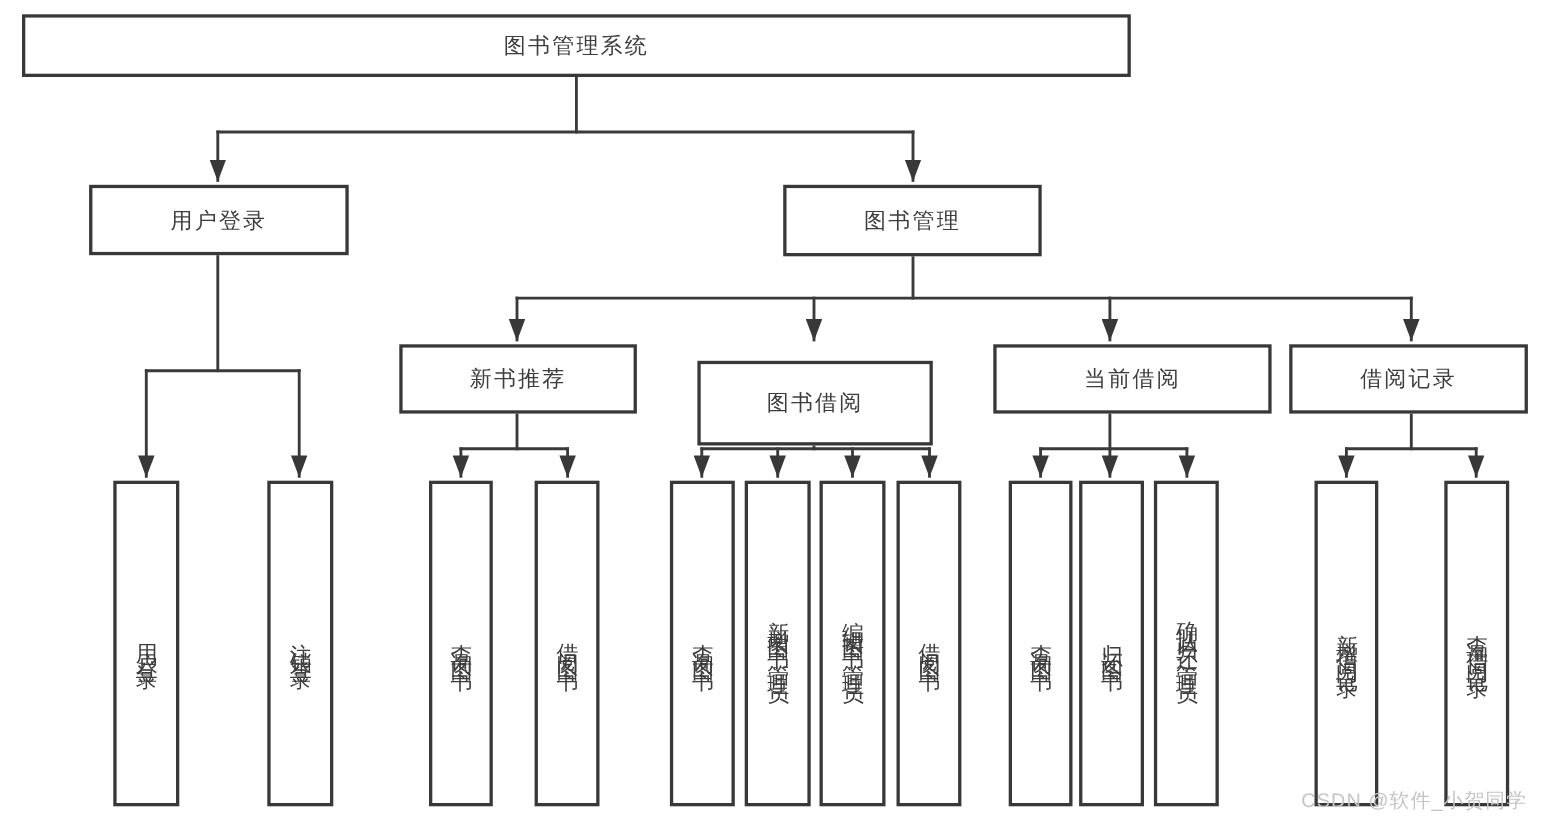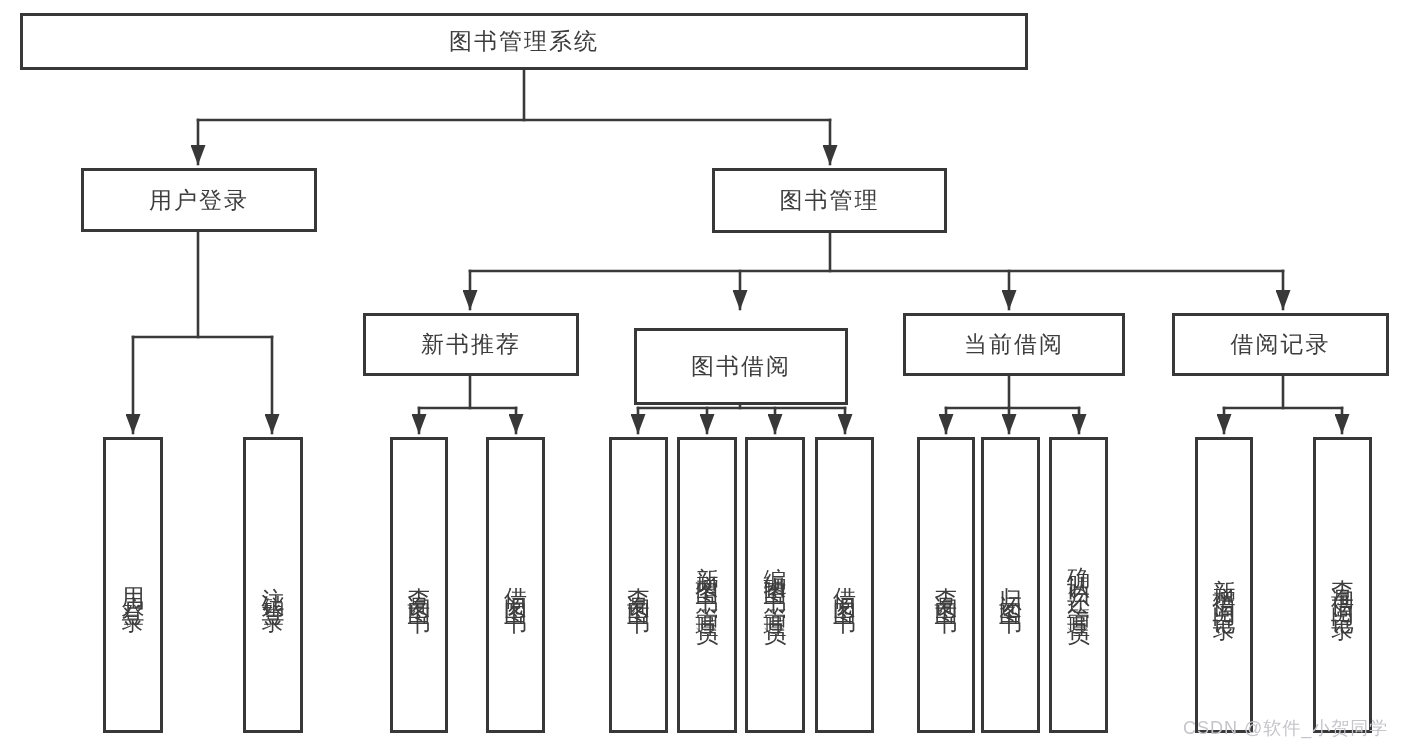--- a/index.html
+++ b/index.html
@@ -21,21 +21,21 @@
   }
   .box {
     position: absolute;
     box-sizing: border-box;
     background: #ffffff;
     border: 3px solid #383838;
     color: #3d3d3d;
     display: flex;
     align-items: center;
     justify-content: center;
-    font-size: 23px;
+    font-size: 20px;
     letter-spacing: 2px;
     white-space: nowrap;
     z-index: 2;
   }
   .vbox {
     writing-mode: vertical-rl;
     text-orientation: mixed;
     letter-spacing: 8px;
     line-height: 1;
     white-space: normal;
@@ -117,21 +117,21 @@
     </g>
   </svg>
 
   <div class="box" style="left:20px; top:13px; width:1008px; height:57px;">图书管理系统</div>
 
   <div class="box" style="left:81px; top:168px; width:236px; height:64px;">用户登录</div>
   <div class="box" style="left:363px; top:313px; width:216px; height:63px;">新书推荐</div>
 
   <div class="box" style="left:712px; top:168px; width:235px; height:65px;">图书管理</div>
   <div class="box" style="left:634px; top:328px; width:214px; height:77px;font-family:Liberation Mono, monospace;">图书借阅</div>
-  <div class="box" style="left:903px; top:313px; width:222px; height:63px;">当前借阅</div>
+  <div class="box" style="left:903px; top:313px; width:253px; height:63px;">当前借阅</div>
   <div class="box" style="left:1172px; top:313px; width:217px; height:63px;">借阅记录</div>
 
   <div class="box vbox" style="left:103px; top:437px; width:60px; height:296px;">用户登录</div>
   <div class="box vbox" style="left:243px; top:437px; width:60px; height:296px;">注销登录</div>
 
   <div class="box vbox" style="left:390px; top:437px; width:58px; height:296px;">查询图书</div>
   <div class="box vbox" style="left:486px; top:437px; width:59px; height:296px;">借阅图书</div>
 
   <div class="box vbox" style="left:609px; top:437px; width:59px; height:296px;">查询图书</div>
   <div class="box vbox" style="left:677px; top:437px; width:60px; height:296px;">新增图书（管理员）</div>

